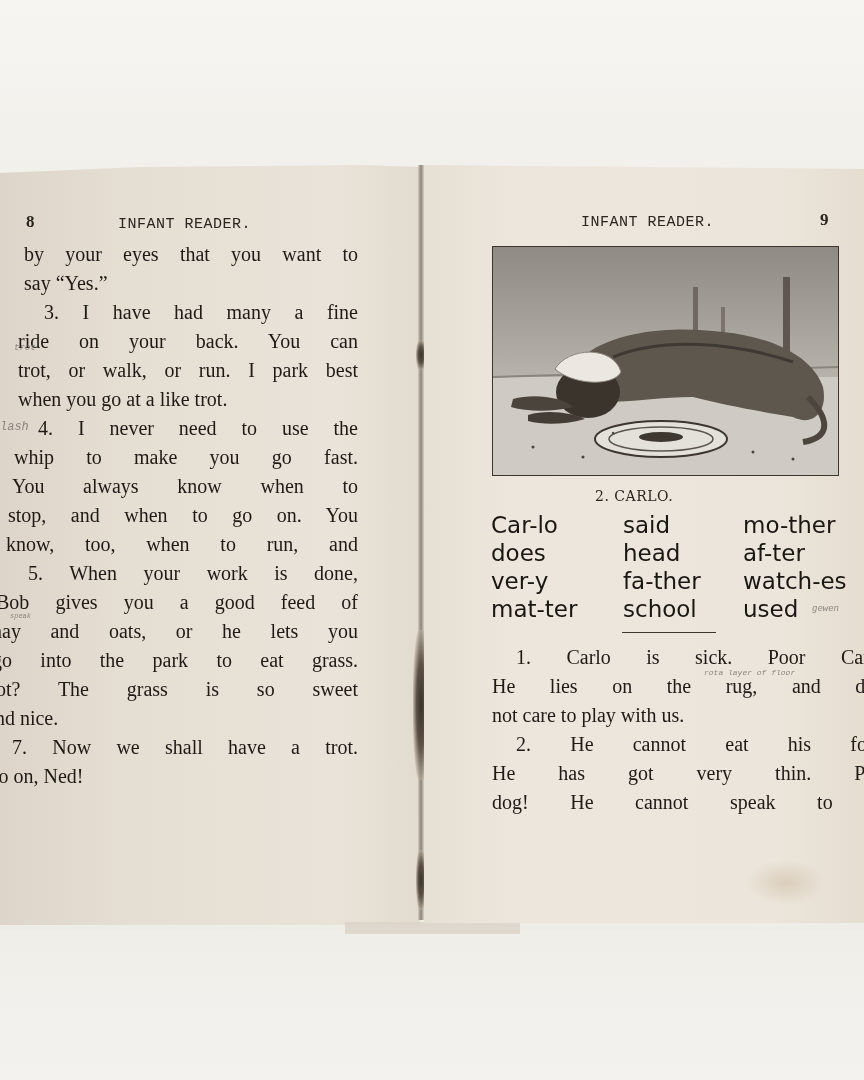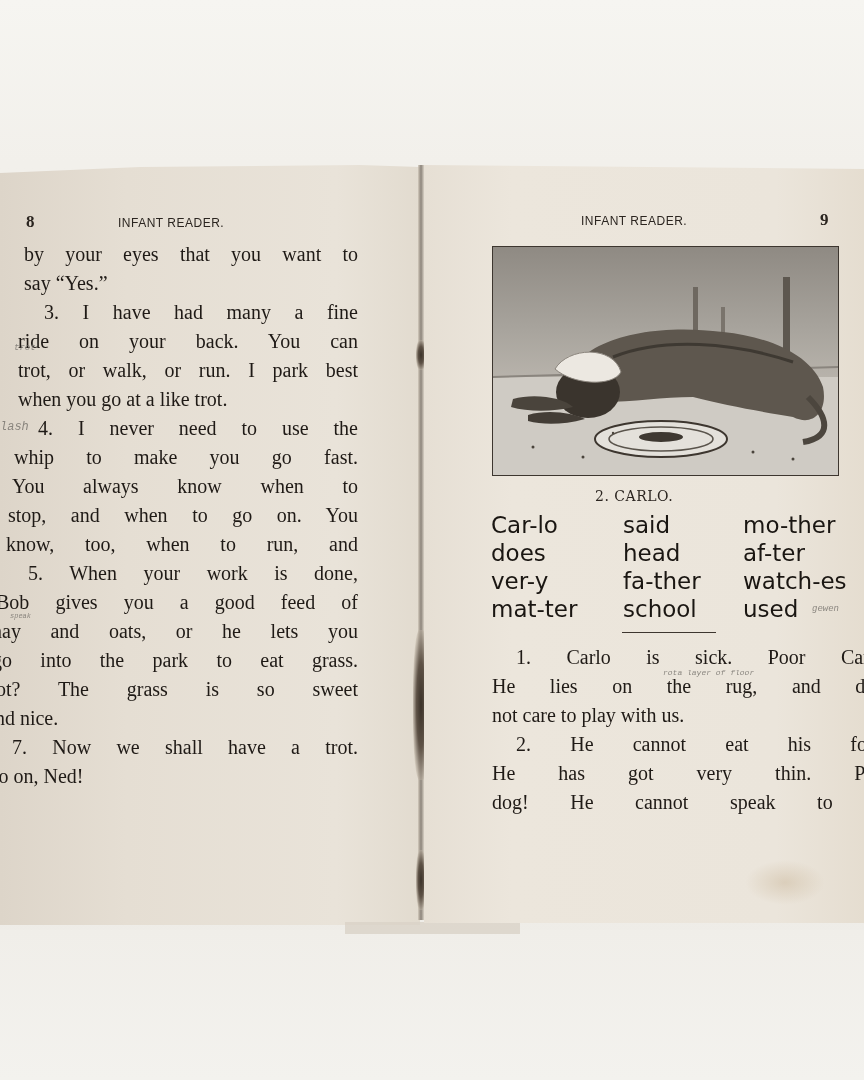--- a/index.html
+++ b/index.html
@@ -76,22 +76,22 @@
     .stain {
       position: absolute;
       left: 745px; top: 860px;
       width: 80px; height: 45px;
       border-radius: 50%;
       background: radial-gradient(ellipse at center, rgba(200,180,150,0.45), rgba(200,180,150,0) 70%);
     }
 
     .running-head {
       position: absolute;
-      font-family: Liberation Sans, sans-serif;
-      font-size: 12px;
+      font-family: Liberation Mono, monospace;
+      font-size: 15px;
       letter-spacing: 0.5px;
       color: #2b2520;
     }
     .page-num {
       position: absolute;
       font-family: "Liberation Serif", serif;
       font-size: 17px;
       font-weight: bold;
       color: #2b2520;
     }
@@ -252,21 +252,21 @@
     <span>af-ter</span>
     <span>ver-y</span>
     <span>fa-ther</span>
     <span>watch-es</span>
     <span>mat-ter</span>
     <span>school</span>
     <span>used</span>
   </div>
   <div class="rule"></div>
   <div class="handwriting" style="left:812px; top:604px;">gewen</div>
-  <div class="handwriting" style="left:663px; top:668px; font-size:8px;">rota layer of floor</div>
+  <div class="handwriting" style="left:704px; top:668px; font-size:8px;">rota layer of floor</div>
 
   <div class="body-text" style="left:492px; top:643px; width:400px;">
     <span class="line indent" style="padding-left:24px;">1. Carlo is sick. Poor Carlo!</span>
     <span class="line">He lies on the rug, and does</span>
     <span class="line last">not care to play with us.</span>
     <span class="line indent" style="padding-left:24px;">2. He cannot eat his food.</span>
     <span class="line">He has got very thin. Poor</span>
     <span class="line">dog! He cannot speak to us</span>
   </div>
 </div>

